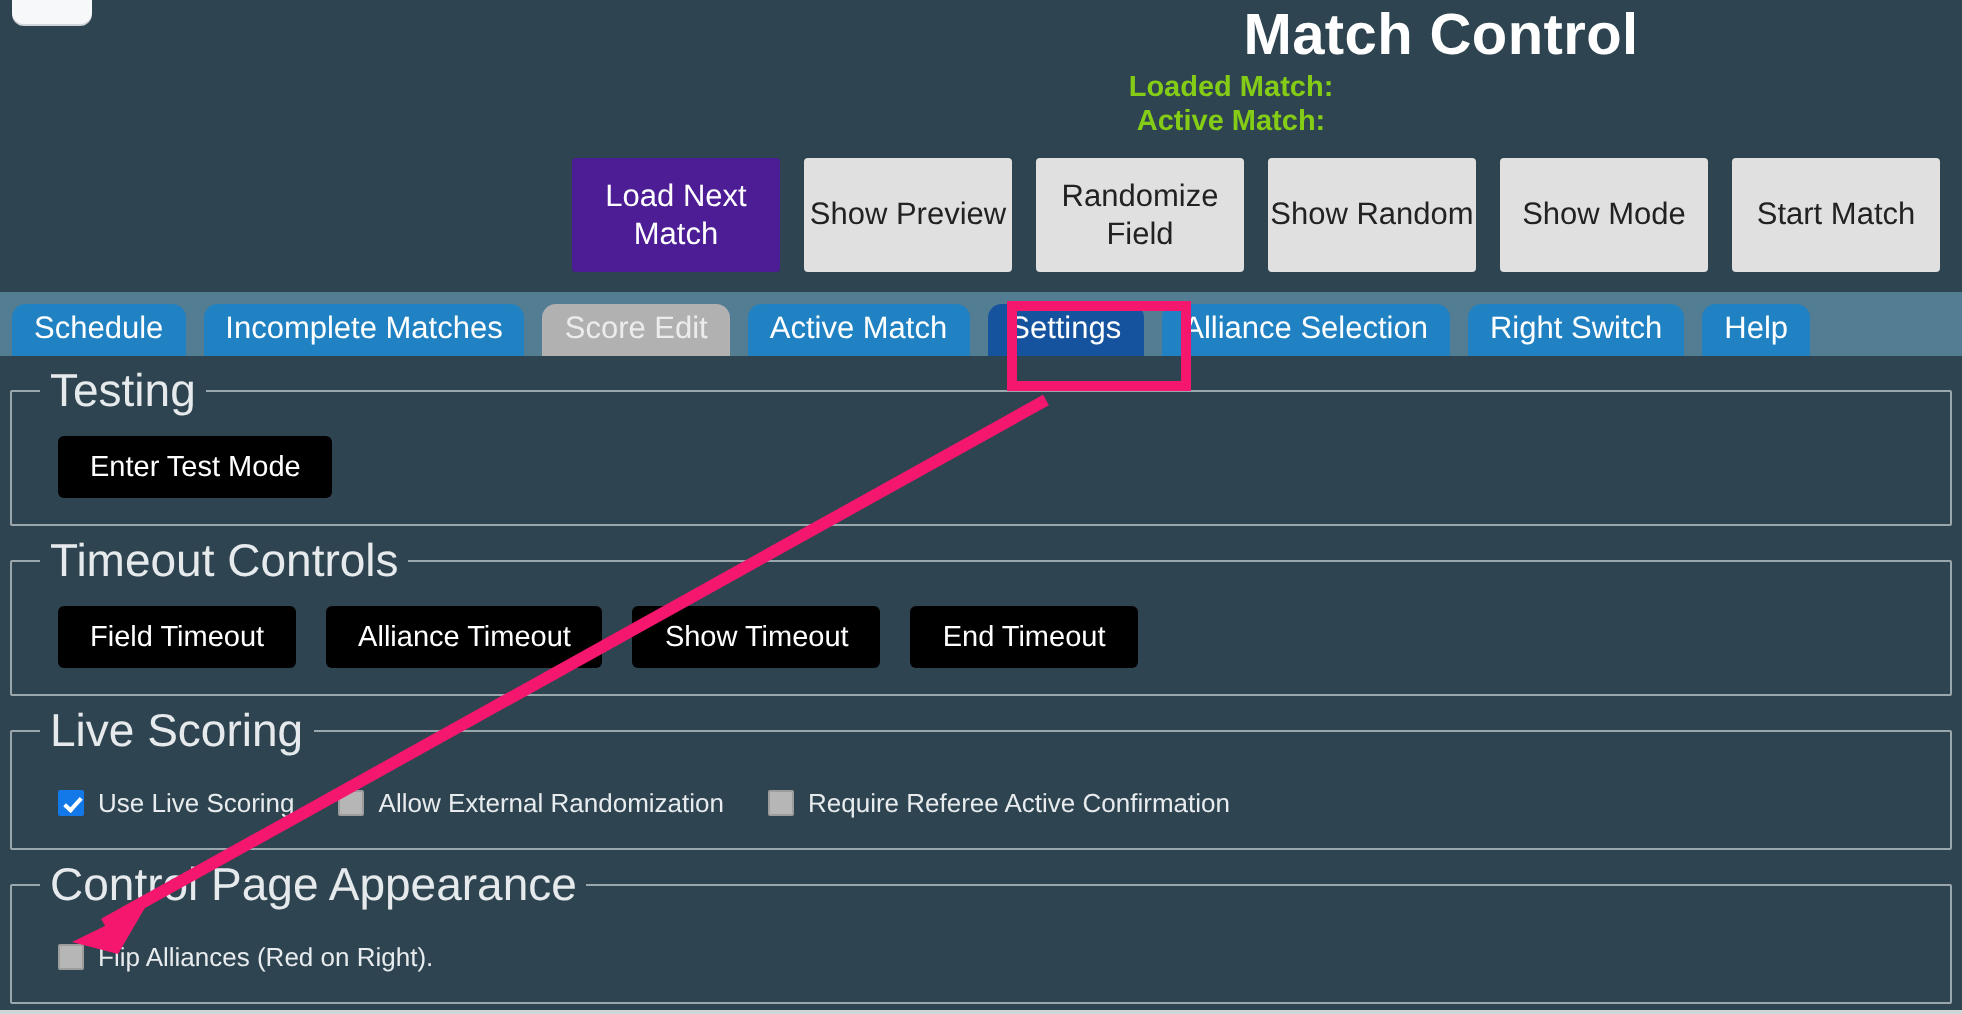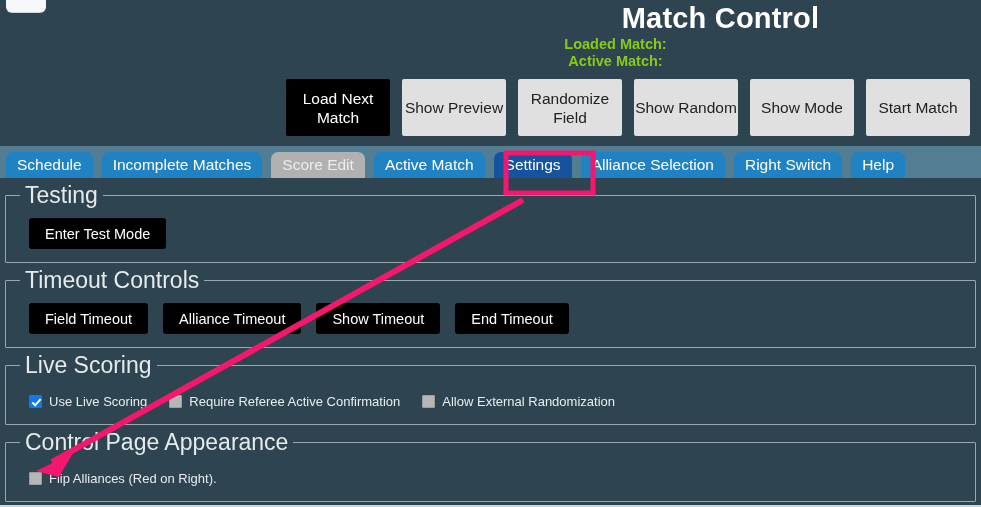--- a/index.html
+++ b/index.html
@@ -77,21 +77,21 @@
     border-radius: 2px;
     background: #e0e0e0;
     color: #222222;
     font-size: 15.5px;
     font-family: "Liberation Sans", sans-serif;
     line-height: 19px;
     cursor: pointer;
     padding: 0;
   }
   .ctl-btn.green {
-    background: #000000;
+    background: #4c1d95;
     color: #ffffff;
   }
 
   
   .tabbar {
     position: relative;
     height: 32px;
     background: #527d92;
     display: flex;
     align-items: flex-end;
@@ -266,25 +266,25 @@
 
   <fieldset class="group">
     <legend>Live Scoring</legend>
     <div class="check-line">
       <label class="cbx-wrap">
         <span class="cbx checked"></span>
         <span>Use Live Scoring</span>
       </label>
       <label class="cbx-wrap">
         <span class="cbx"></span>
-        <span>Require Referee Active Confirmation</span>
+        <span>Allow External Randomization</span>
       </label>
       <label class="cbx-wrap">
         <span class="cbx"></span>
-        <span>Allow External Randomization</span>
+        <span>Require Referee Active Confirmation</span>
       </label>
     </div>
   </fieldset>
 
   <fieldset class="group">
     <legend>Control Page Appearance</legend>
     <div class="check-line">
       <label class="cbx-wrap">
         <span class="cbx"></span>
         <span>Flip Alliances (Red on Right).</span>

